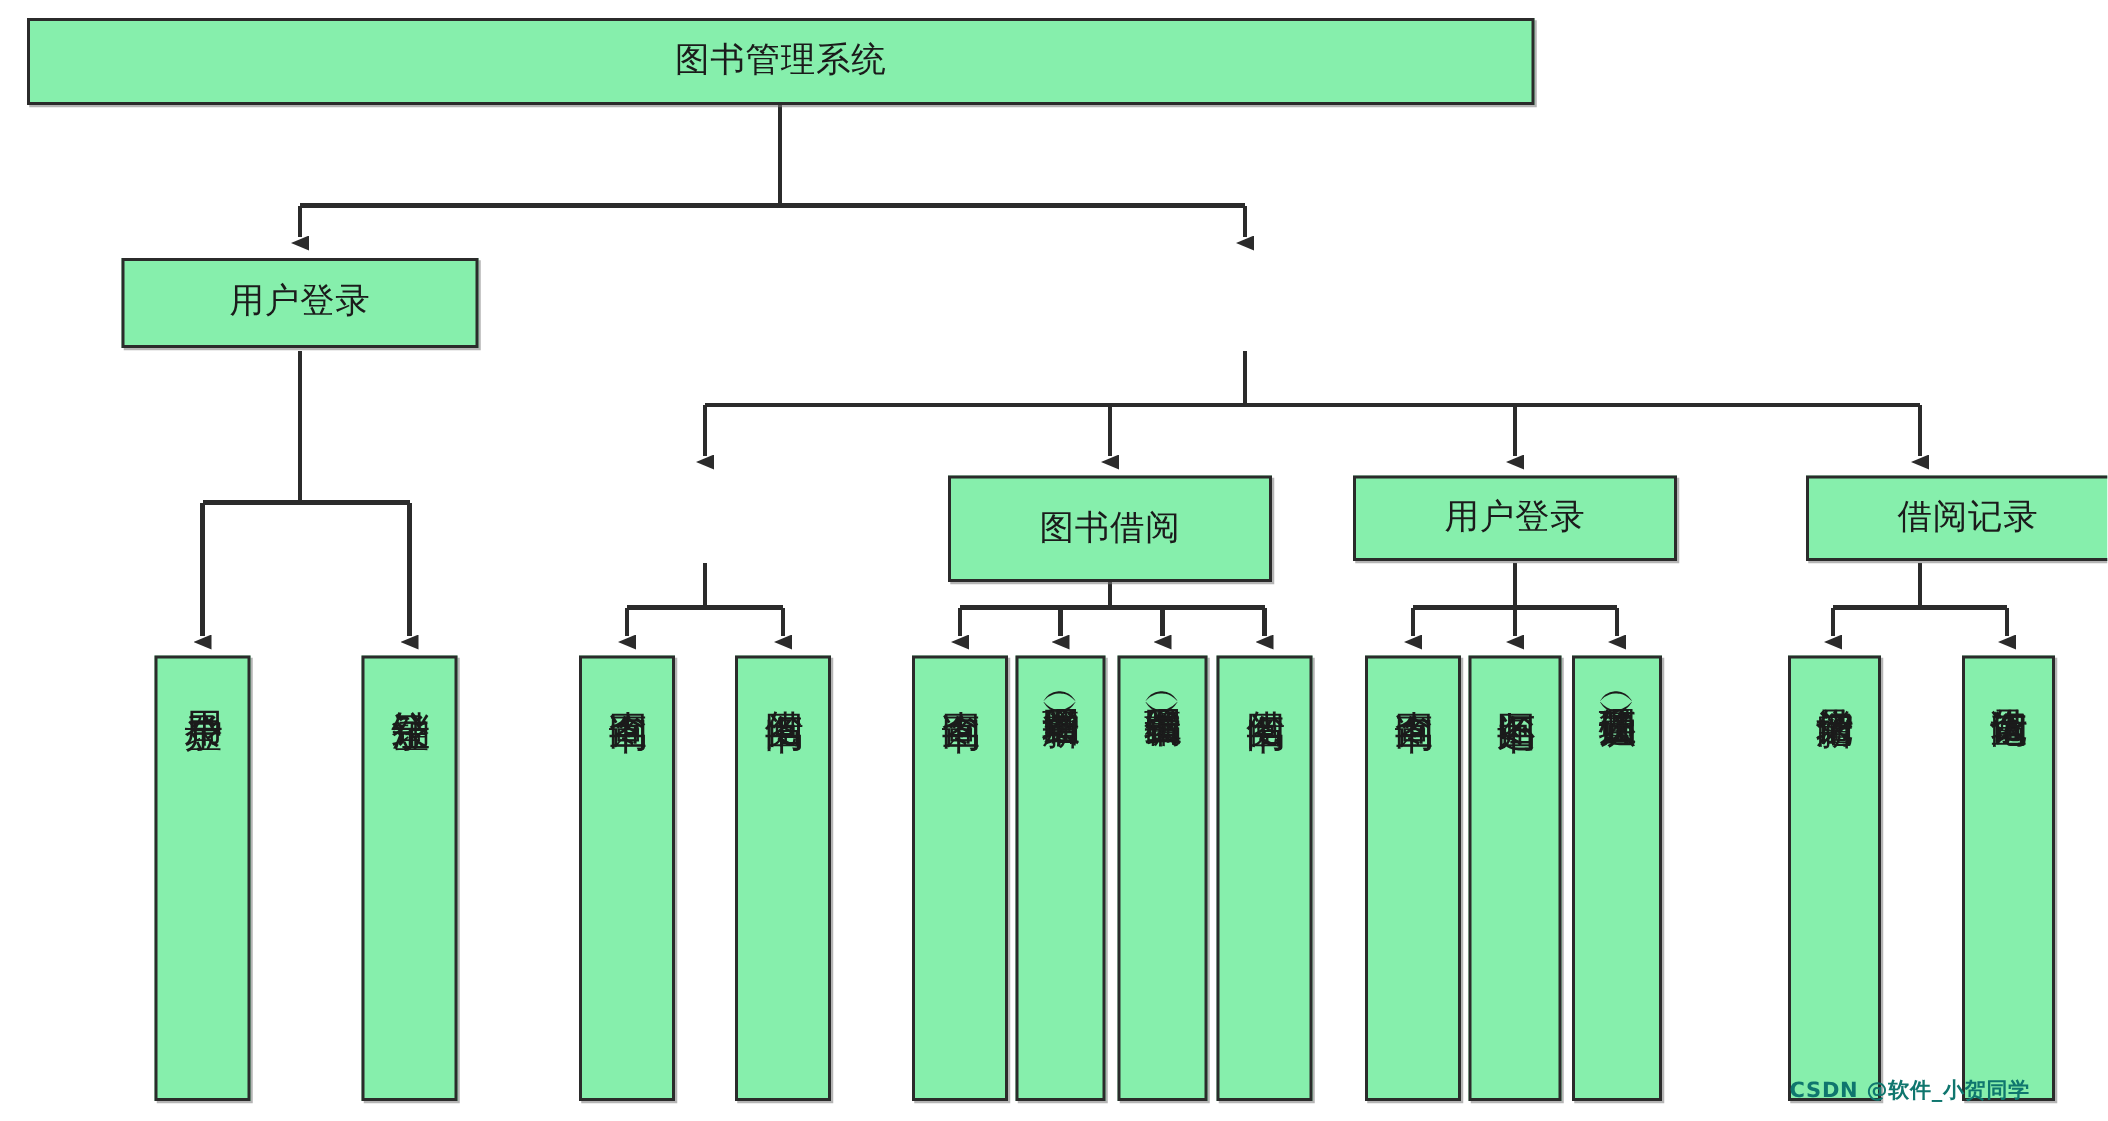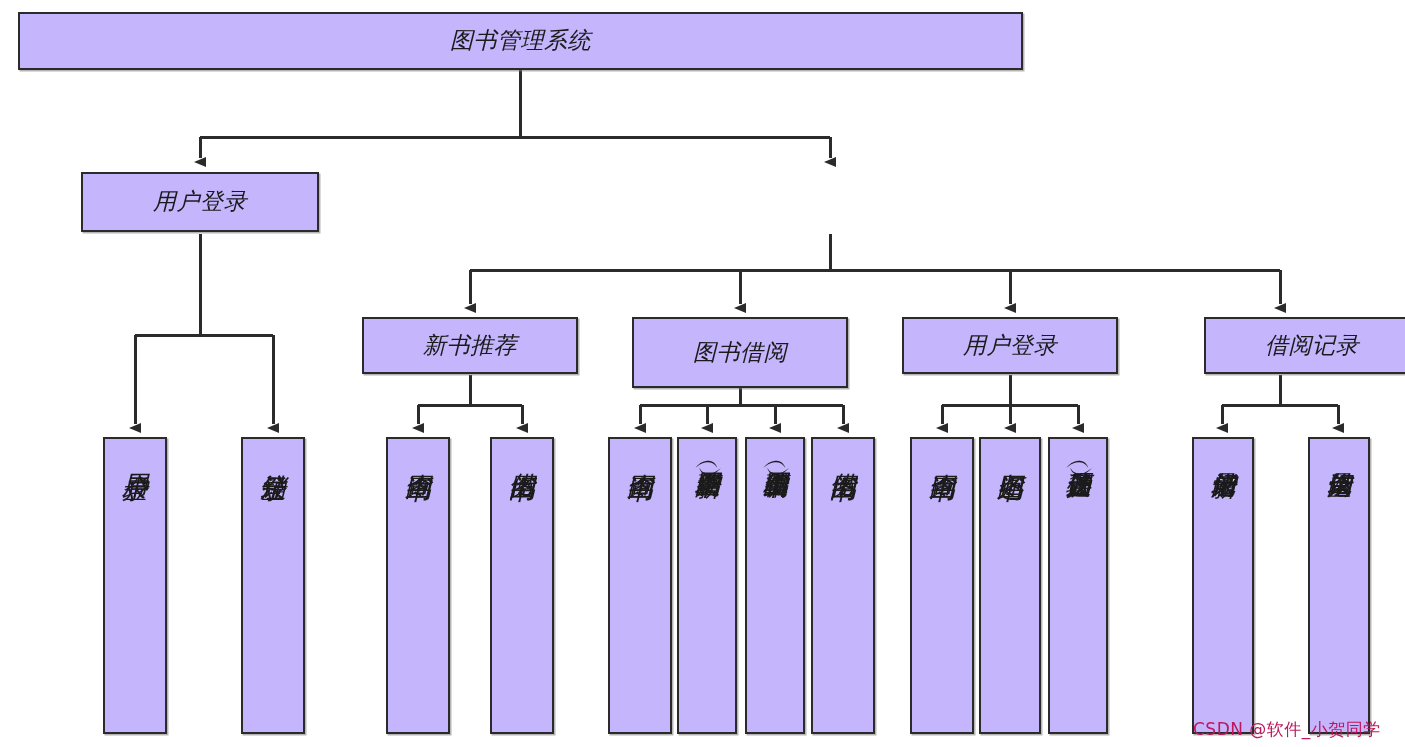--- a/index.html
+++ b/index.html
@@ -20,28 +20,27 @@
   #edges {
     position: absolute;
     left: 0;
     top: 0;
     width: 1405px;
     height: 747px;
   }
   .node {
     position: absolute;
     box-sizing: border-box;
-    background: #c4b5fd;
+    background: #86efac;
     border: 2px solid #2b2b2b;
     box-shadow: 1.5px 1.5px 0 0 rgba(120,120,120,0.55);
     display: flex;
     align-items: center;
     justify-content: center;
     color: #1b1b1b;
-    font-style: italic;
   }
   .node .label {
     display: block;
     text-align: center;
     line-height: 1.18;
     white-space: pre;
   }
   .node.horizontal .label {
     font-size: 23px;
     letter-spacing: 0.5px;
@@ -60,24 +59,25 @@
     line-height: 1.02;
     letter-spacing: 1px;
     white-space: pre;
   }
   .node.vertical.tight .label {
     font-size: 25px;
     letter-spacing: 0px;
   }
   .watermark {
     position: absolute;
-    font-size: 17px;
-    color: #be185d;
+    font-size: 14px;
+    color: #0f766e;
     white-space: nowrap;
     letter-spacing: 0.5px;
+    font-weight: bold;
   }
 </style>
 </head>
 <body>
 
 <div id="canvas">
 
   <svg id="edges" viewBox="0 0 1405 747" xmlns="http://www.w3.org/2000/svg">
     <defs>
       <marker id="arrow" markerWidth="10" markerHeight="12" refX="1" refY="6" orient="auto" markerUnits="userSpaceOnUse">
@@ -129,23 +129,20 @@
   </svg>
 
   <div class="node root horizontal" style="left:18px; top:12px; width:1005px; height:58px;">
     <span class="label">图书管理系统</span>
   </div>
 
   <div class="node horizontal" style="left:81px; top:172px; width:238px; height:60px;">
     <span class="label">用户登录</span>
   </div>
 
-  <div class="node horizontal" style="left:362px; top:317px; width:216px; height:57px;">
-    <span class="label">新书推荐</span>
-  </div>
   <div class="node horizontal" style="left:632px; top:317px; width:216px; height:71px;">
     <span class="label">图书借阅</span>
   </div>
   <div class="node horizontal" style="left:902px; top:317px; width:216px; height:57px;">
     <span class="label">用户登录</span>
   </div>
   <div class="node horizontal" style="left:1172px; top:317px; width:216px; height:57px;margin-left:32px;">
     <span class="label">借阅记录</span>
   </div>
 

